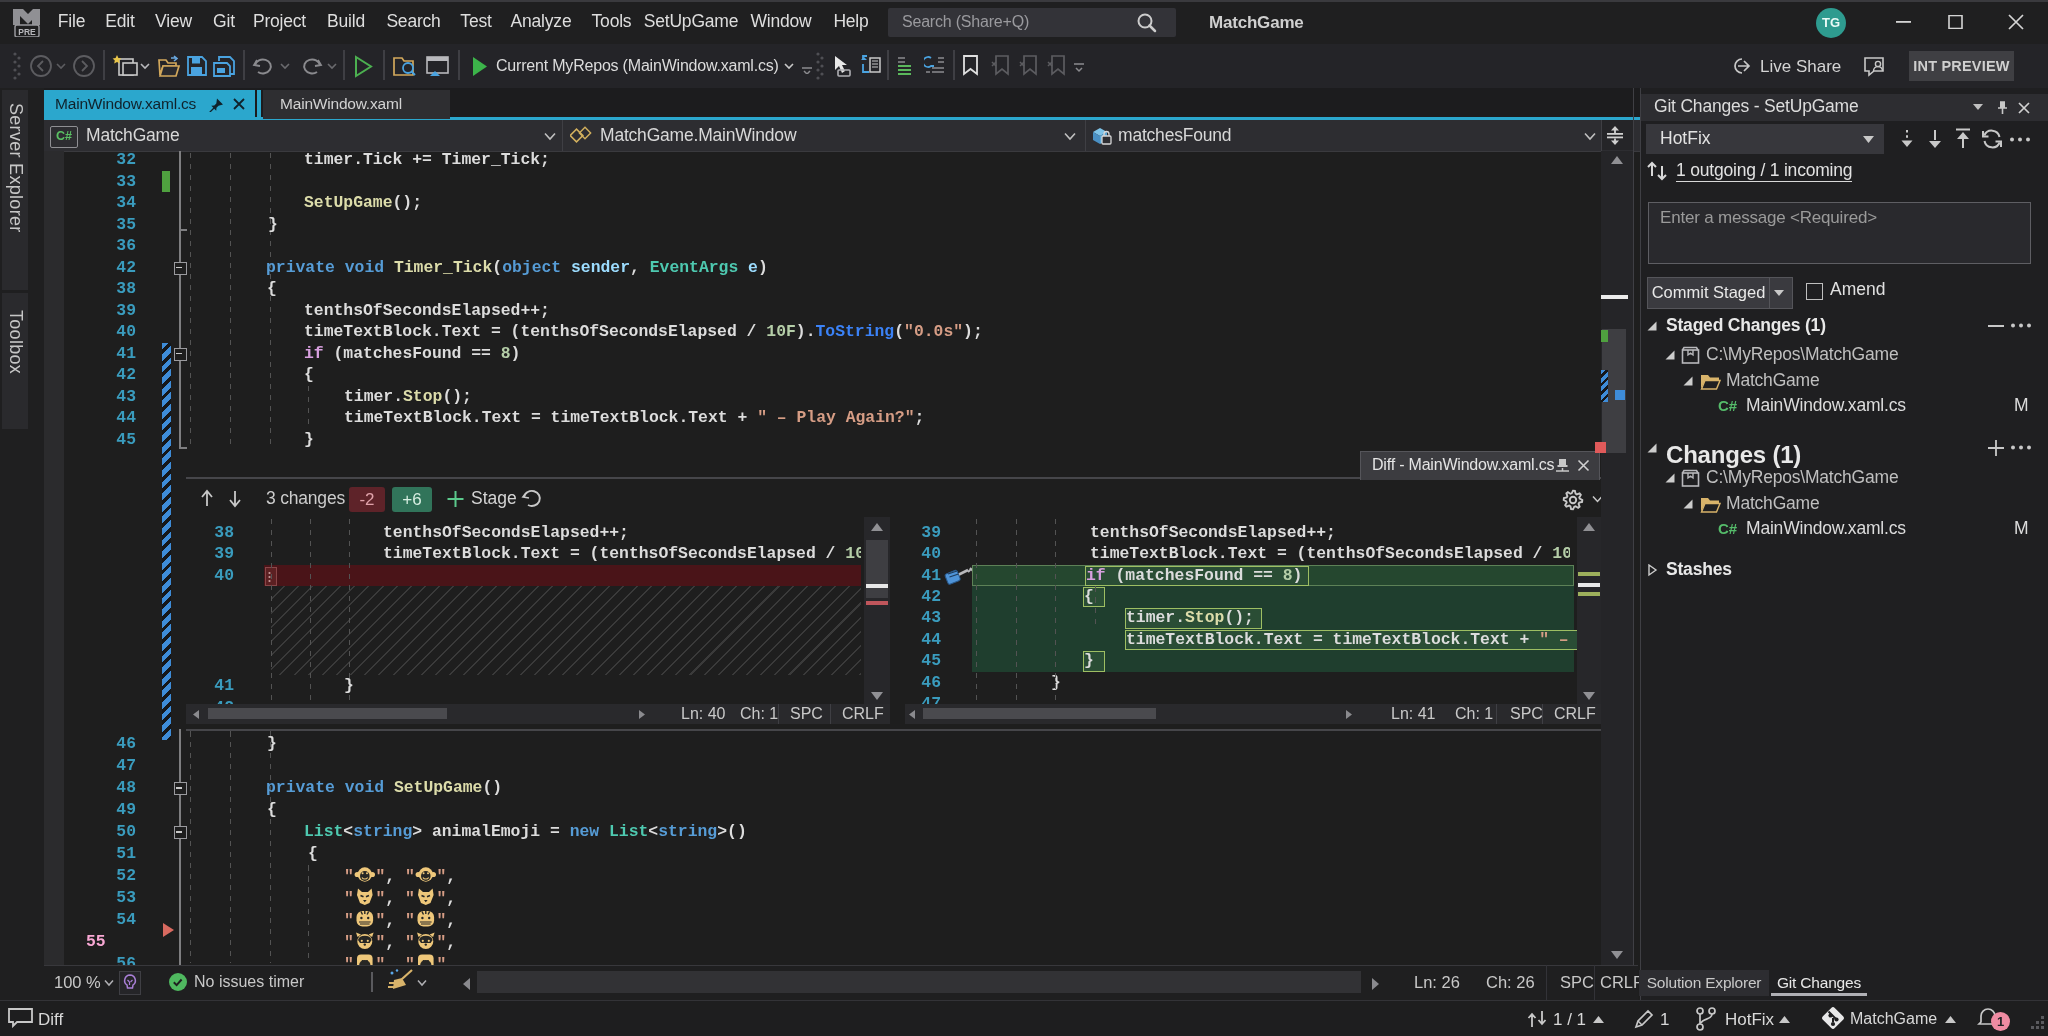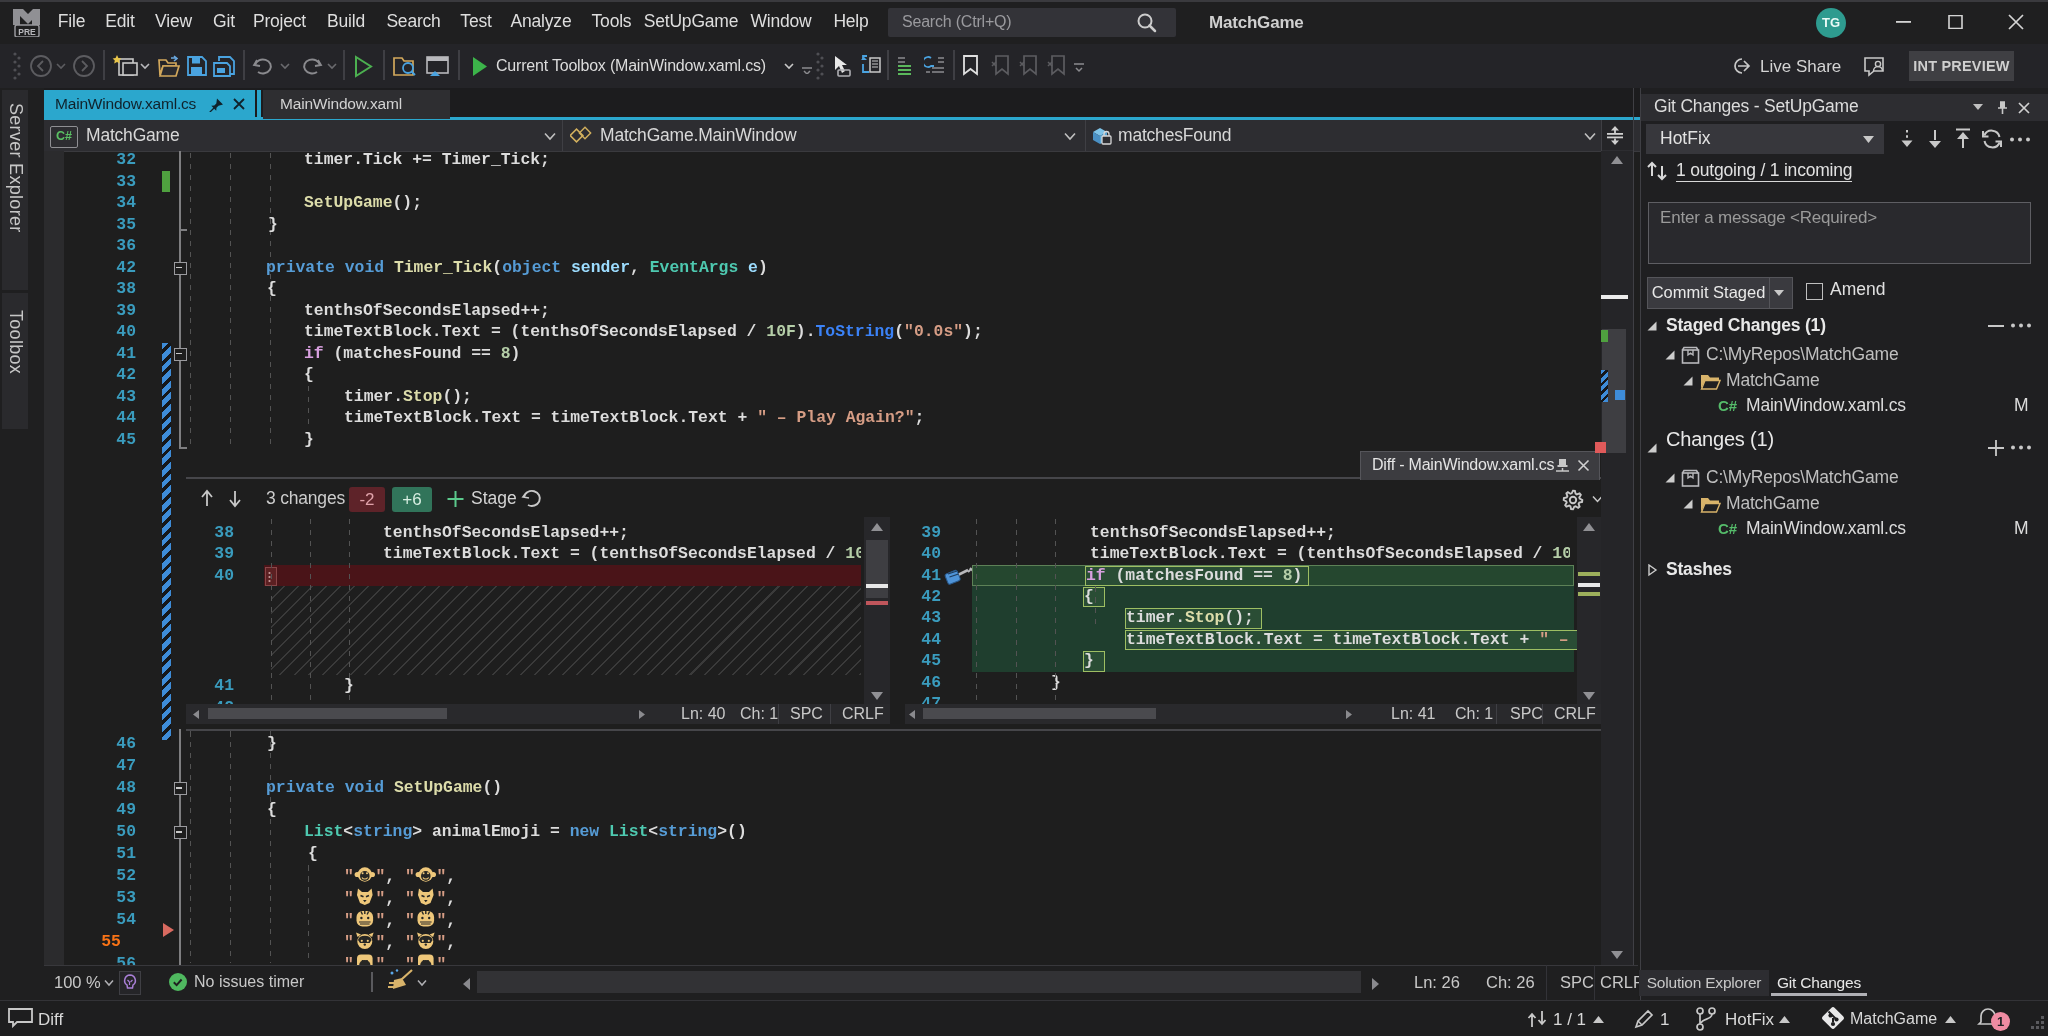--- a/index.html
+++ b/index.html
@@ -23,21 +23,21 @@
 <div class="abs" style="left:279.5px;top:10.25px;height:23.5px;line-height:23.5px;font-size:17.5px;color:#dedede;font-weight:400;letter-spacing:-0.2px;transform:translateX(-50%);">Project</div>
 <div class="abs" style="left:346px;top:10.25px;height:23.5px;line-height:23.5px;font-size:17.5px;color:#dedede;font-weight:400;letter-spacing:-0.2px;transform:translateX(-50%);">Build</div>
 <div class="abs" style="left:413.5px;top:10.25px;height:23.5px;line-height:23.5px;font-size:17.5px;color:#dedede;font-weight:400;letter-spacing:-0.2px;transform:translateX(-50%);">Search</div>
 <div class="abs" style="left:476px;top:10.25px;height:23.5px;line-height:23.5px;font-size:17.5px;color:#dedede;font-weight:400;letter-spacing:-0.2px;transform:translateX(-50%);">Test</div>
 <div class="abs" style="left:541px;top:10.25px;height:23.5px;line-height:23.5px;font-size:17.5px;color:#dedede;font-weight:400;letter-spacing:-0.2px;transform:translateX(-50%);">Analyze</div>
 <div class="abs" style="left:611.5px;top:10.25px;height:23.5px;line-height:23.5px;font-size:17.5px;color:#dedede;font-weight:400;letter-spacing:-0.2px;transform:translateX(-50%);">Tools</div>
 <div class="abs" style="left:691px;top:10.25px;height:23.5px;line-height:23.5px;font-size:17.5px;color:#dedede;font-weight:400;letter-spacing:-0.2px;transform:translateX(-50%);">SetUpGame</div>
 <div class="abs" style="left:781px;top:10.25px;height:23.5px;line-height:23.5px;font-size:17.5px;color:#dedede;font-weight:400;letter-spacing:-0.2px;transform:translateX(-50%);">Window</div>
 <div class="abs" style="left:851px;top:10.25px;height:23.5px;line-height:23.5px;font-size:17.5px;color:#dedede;font-weight:400;letter-spacing:-0.2px;transform:translateX(-50%);">Help</div>
 <div class="abs " style="left:888px;top:8px;width:288px;height:29px;background:#333338;border-radius:2px;"></div>
-<div class="abs" style="left:902px;top:11.0px;height:22px;line-height:22px;font-size:16px;color:#9a9a9e;font-weight:400;letter-spacing:-0.2px;">Search (Ctrl+Q)</div>
+<div class="abs" style="left:902px;top:11.0px;height:22px;line-height:22px;font-size:16px;color:#9a9a9e;font-weight:400;letter-spacing:-0.2px;">Search (Share+Q)</div>
 <svg class="abs" style="left:1136px;top:12px;" width="22" height="22" viewBox="0 0 22 22">
     <circle cx="9" cy="9" r="6.5" fill="none" stroke="#cccccc" stroke-width="2"></circle>
     <path d="M13.5 13.5 L19 19" stroke="#cccccc" stroke-width="2.5" stroke-linecap="round"></path>
   </svg>
 <div class="abs" style="left:1209px;top:10.5px;height:23px;line-height:23px;font-size:17px;color:#cfcfcf;font-weight:700;letter-spacing:-0.2px;">MatchGame</div>
 <div class="abs " style="left:1816px;top:8px;width:30px;height:30px;background:#2e9b8f;border-radius:50%;text-align:center;line-height:30px;font-size:13px;color:#eafaf6;font-weight:bold;">TG</div>
 <svg class="abs" style="left:1894px;top:15px;" width="20" height="14" viewBox="0 0 20 14">
     <rect x="2" y="6" width="15" height="1.8" fill="#d4d4d4"></rect>
   </svg>
 <svg class="abs" style="left:1947px;top:15px;" width="18" height="14" viewBox="0 0 18 14">
@@ -120,21 +120,21 @@
   </svg>
 <svg class="abs" style="left:426px;top:55px;" width="24" height="23" viewBox="0 0 24 23">
     <rect x="1" y="2" width="21" height="16" fill="none" stroke="#b8b8bc" stroke-width="1.6"></rect>
     <rect x="1" y="2" width="21" height="4" fill="#b8b8bc"></rect>
     <path d="M4 21 l5-5 5 5 z" fill="#4aa3e0"></path>
   </svg>
 <div class="abs " style="left:458px;top:50px;width:1.5px;height:30px;background:#3f3f44;"></div>
 <svg class="abs" style="left:470px;top:55px;" width="20" height="23" viewBox="0 0 20 23">
     <path d="M3 2 L17 11.5 L3 21 Z" fill="#3cb44a"></path>
   </svg>
-<div class="abs" style="left:496px;top:55.0px;height:22px;line-height:22px;font-size:16px;color:#dcdcdc;font-weight:400;letter-spacing:-0.2px;">Current Toolbox (MainWindow.xaml.cs)</div>
+<div class="abs" style="left:496px;top:55.0px;height:22px;line-height:22px;font-size:16px;color:#dcdcdc;font-weight:400;letter-spacing:-0.2px;">Current MyRepos (MainWindow.xaml.cs)</div>
 <svg class="abs" style="left:784px;top:62px;" width="10" height="8" viewBox="0 0 10 8">
     <path d="M1 2 L5 6 L9 2" stroke="#c8c8c8" stroke-width="1.6" fill="none"></path>
   </svg>
 <svg class="abs" style="left:800px;top:60px;" width="14" height="14" viewBox="0 0 14 14">
     <path d="M2 8 h10 M4 11 l3 3 3 -3" stroke="#8a8a8e" stroke-width="1.5" fill="none"></path>
   </svg>
 <svg class="abs" style="left:816px;top:52px;" width="8" height="28" viewBox="0 0 8 28">
     <g fill="#4f4f54">
       <circle cx="2" cy="2" r="1.6"></circle>
       <circle cx="6" cy="6" r="1.6"></circle>
@@ -297,21 +297,21 @@
 <div class="abs cl" style="left:304px;top:428.75px;line-height:21.5px;"><span style="color:#dcdcdc">}</span></div>
 <div class="abs cl" style="left:86px;top:733.0px;width:50px;text-align:right;line-height:21.95px;color:#3a9cbe;font-weight:bold;">46</div>
 <div class="abs cl" style="left:86px;top:754.95px;width:50px;text-align:right;line-height:21.95px;color:#3a9cbe;font-weight:bold;">47</div>
 <div class="abs cl" style="left:86px;top:776.9px;width:50px;text-align:right;line-height:21.95px;color:#3a9cbe;font-weight:bold;">48</div>
 <div class="abs cl" style="left:86px;top:798.85px;width:50px;text-align:right;line-height:21.95px;color:#3a9cbe;font-weight:bold;">49</div>
 <div class="abs cl" style="left:86px;top:820.8px;width:50px;text-align:right;line-height:21.95px;color:#3a9cbe;font-weight:bold;">50</div>
 <div class="abs cl" style="left:86px;top:842.75px;width:50px;text-align:right;line-height:21.95px;color:#3a9cbe;font-weight:bold;">51</div>
 <div class="abs cl" style="left:86px;top:864.7px;width:50px;text-align:right;line-height:21.95px;color:#3a9cbe;font-weight:bold;">52</div>
 <div class="abs cl" style="left:86px;top:886.65px;width:50px;text-align:right;line-height:21.95px;color:#3a9cbe;font-weight:bold;">53</div>
 <div class="abs cl" style="left:86px;top:908.6px;width:50px;text-align:right;line-height:21.95px;color:#3a9cbe;font-weight:bold;">54</div>
-<div class="abs cl" style="left:86px;top:930.55px;width:50px;text-align:center;line-height:21.95px;color:#f97316;font-weight:bold;">55</div>
+<div class="abs cl" style="left:86px;top:930.55px;width:50px;text-align:left;line-height:21.95px;color:#f9a8d4;font-weight:bold;">55</div>
 <div class="abs cl" style="left:86px;top:952.5px;width:50px;text-align:right;line-height:21.95px;color:#3a9cbe;font-weight:bold;">56</div>
 <div class="abs" style="left:190px;top:731px;width:1px;height:232px;background:repeating-linear-gradient(180deg,#535353 0 5.5px,transparent 5.5px 11px);"></div>
 <div class="abs" style="left:230px;top:731px;width:1px;height:232px;background:repeating-linear-gradient(180deg,#535353 0 5.5px,transparent 5.5px 11px);"></div>
 <div class="abs" style="left:270px;top:731px;width:1px;height:232px;background:repeating-linear-gradient(180deg,#535353 0 5.5px,transparent 5.5px 11px);"></div>
 <div class="abs" style="left:308px;top:864.7px;width:1px;height:98.29999999999995px;background:repeating-linear-gradient(180deg,#535353 0 5.5px,transparent 5.5px 11px);"></div>
 <div class="abs cl" style="left:267px;top:733.0px;line-height:21.95px;"><span style="color:#dcdcdc">}</span></div>
 <div class="abs cl" style="left:266px;top:776.9px;line-height:21.95px;"><span style="color:#569cd6">private</span><span style="color:#dcdcdc"> </span><span style="color:#569cd6">void</span><span style="color:#dcdcdc"> </span><span style="color:#dcdcaa">SetUpGame</span><span style="color:#dcdcdc">()</span></div>
 <div class="abs cl" style="left:267px;top:798.85px;line-height:21.95px;"><span style="color:#dcdcdc">{</span></div>
 <div class="abs cl" style="left:304px;top:820.8px;line-height:21.95px;"><span style="color:#4ec9b0">List</span><span style="color:#dcdcdc">&lt;</span><span style="color:#569cd6">string</span><span style="color:#dcdcdc">&gt; animalEmoji = </span><span style="color:#569cd6">new</span><span style="color:#dcdcdc"> </span><span style="color:#4ec9b0">List</span><span style="color:#dcdcdc">&lt;</span><span style="color:#569cd6">string</span><span style="color:#dcdcdc">&gt;()</span></div>
 <div class="abs cl" style="left:308px;top:842.75px;line-height:21.95px;"><span style="color:#dcdcdc">{</span></div>
@@ -679,21 +679,21 @@
     <path d="M1 3 h7 l2 2.5 h9 v3 H5 l-4 8 Z" fill="#d8b36a"></path>
     <path d="M5 8.5 h15 l-3.5 8.5 H1.5 Z" fill="#1f1f21" stroke="#d8b36a" stroke-width="1.4"></path>
   </svg>
 <div class="abs" style="left:1726px;top:369.25px;height:23.5px;line-height:23.5px;font-size:17.5px;color:#bfbfbf;font-weight:400;letter-spacing:-0.2px;">MatchGame</div>
 <div class="abs" style="left:1718px;top:396px;width:24px;height:20px;color:#55bb6a;font-size:15px;font-weight:bold;line-height:20px;">C#</div>
 <div class="abs" style="left:1746px;top:394.25px;height:23.5px;line-height:23.5px;font-size:17.5px;color:#dcdcdc;font-weight:400;letter-spacing:-0.2px;">MainWindow.xaml.cs</div>
 <div class="abs" style="left:2014px;top:394.25px;height:23.5px;line-height:23.5px;font-size:17.5px;color:#dcdcdc;font-weight:400;">M</div>
 <svg class="abs" style="left:1646px;top:442px;" width="13" height="13" viewBox="0 0 13 13">
     <path d="M10.5 1.5 v9 h-9 Z" fill="#cccccc"></path>
   </svg>
-<div class="abs" style="left:1666px;top:428px;height:23.5px;line-height:23.5px;font-size:20px;color:#e8e8e8;font-weight:400;letter-spacing:-0.2px;">Changes (1)</div>
+<div class="abs" style="left:1666px;top:443px;height:23.5px;line-height:23.5px;font-size:24px;color:#e8e8e8;font-weight:700;letter-spacing:-0.2px;">Changes (1)</div>
 <svg class="abs" style="left:1987px;top:439px;" width="18" height="18" viewBox="0 0 18 18">
     <path d="M9 1 v16 M1 9 h16" stroke="#c8c8c8" stroke-width="1.8"></path>
   </svg>
 <svg class="abs" style="left:2010px;top:444px;" width="22" height="8" viewBox="0 0 22 8">
     <g fill="#c8c8c8">
       <circle cx="3" cy="3.5" r="2"></circle>
       <circle cx="11" cy="3.5" r="2"></circle>
       <circle cx="19" cy="3.5" r="2"></circle>
     </g>
   </svg>

